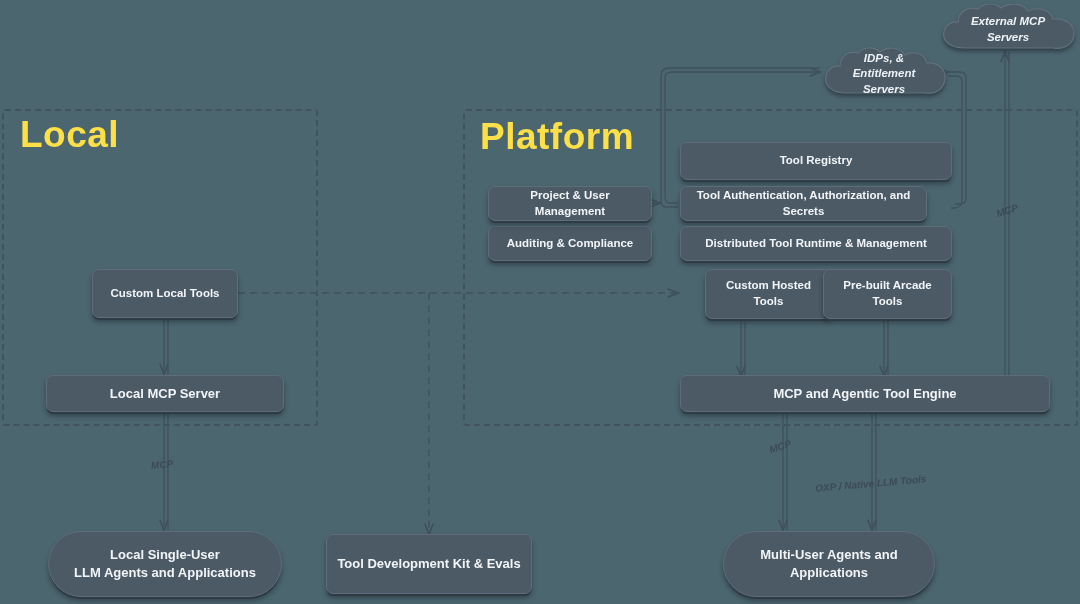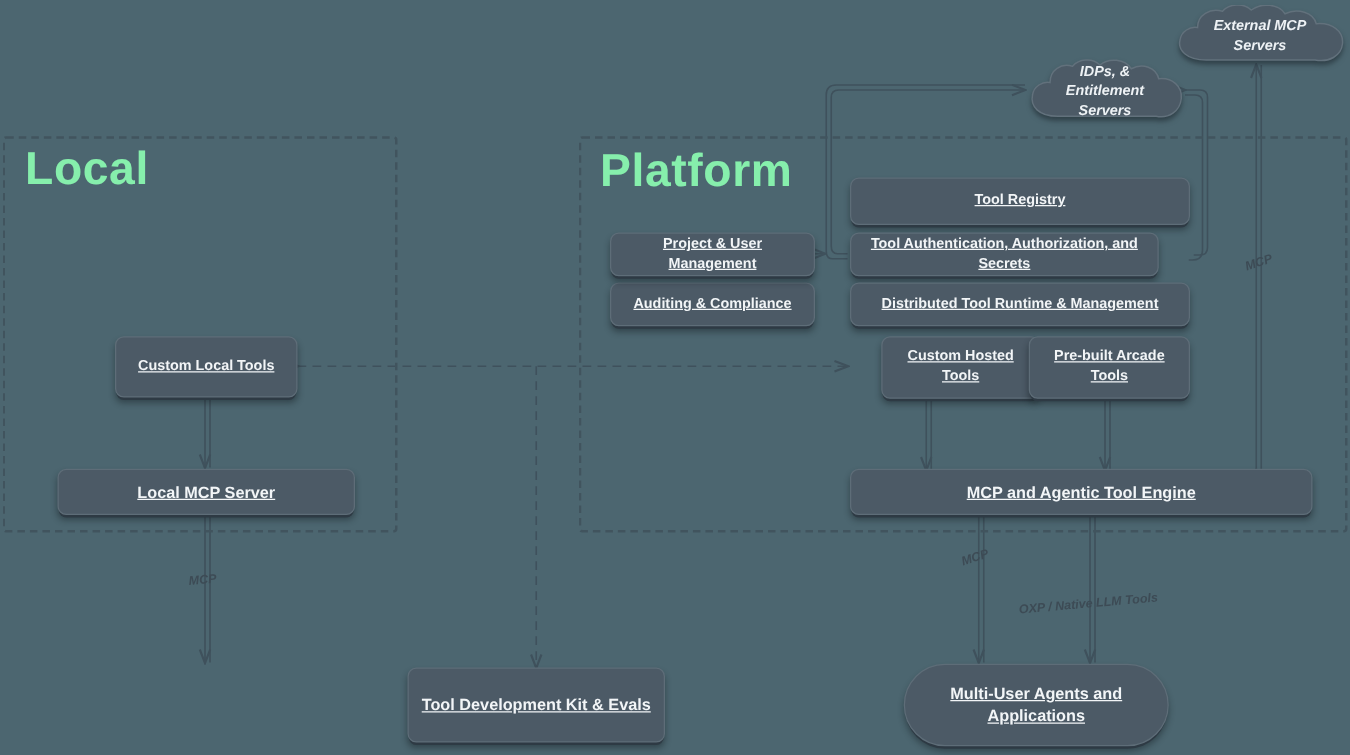--- a/index.html
+++ b/index.html
@@ -15,21 +15,21 @@
   .zone{
     position:absolute;
     border:2px dashed #41545e;
     border-radius:3px;
     box-sizing:border-box;
   }
   .zone-title{
     position:absolute;
     font-size:37px;
     font-weight:bold;
-    color:#86efac;
+    color:#fde047;
     letter-spacing:0.5px;
     line-height:1;
     white-space:nowrap;
   }
 
   .node{
     position:absolute;
     box-sizing:border-box;
     background:#4c5a66;
     border:1px solid #5e6d78;
@@ -37,21 +37,20 @@
     color:#f2f5f7;
     font-size:11.5px;
     font-weight:bold;
     display:flex;
     align-items:center;
     justify-content:center;
     text-align:center;
     padding:2px 8px;
     box-shadow:0 3px 0 -1px #2e3a44, 0 4px 5px rgba(20,28,34,.45);
     line-height:1.35;
-    text-decoration:underline;
   }
   .node.pill{border-radius:36px;font-size:13px;}
   .node.wide{font-size:13px;}
 
   .cloud{
     position:absolute;
     color:#eef2f5;
     font-size:11.5px;
     font-style:italic;
     font-weight:bold;
@@ -192,20 +191,24 @@
   <div class="node" style="left:680px;top:186px;width:247px;height:35px;">Tool Authentication, Authorization, and Secrets</div>
 
   <div class="node" style="left:680px;top:226px;width:272px;height:35px;text-align:right;">Distributed Tool Runtime &amp; Management</div>
 
   <div class="node" style="left:680px;top:269px;width:127px;height:50px;margin-left:25px;">Custom Hosted Tools</div>
 
   <div class="node" style="left:823px;top:269px;width:129px;height:50px;">Pre-built Arcade Tools</div>
 
   <div class="node wide" style="left:680px;top:375px;width:370px;height:37px;">MCP and Agentic Tool Engine</div>
 
+  <div class="node pill" style="left:48px;top:531px;width:234px;height:66px;white-space:pre-line;">
+    <span style="white-space:pre-line;">Local Single-User
+LLM Agents and Applications</span>
+  </div>
 
   <div class="node wide" style="left:326px;top:534px;width:206px;height:60px;">Tool Development Kit &amp; Evals</div>
 
   <div class="node pill" style="left:723px;top:531px;width:212px;height:66px;white-space:pre-line;">
     <span style="white-space:pre-line;text-align:center;">Multi-User Agents and
 Applications</span>
   </div>
 
   <div class="edgelabel" style="left:151px;top:459px;transform:rotate(-5deg);">MCP</div>
 

